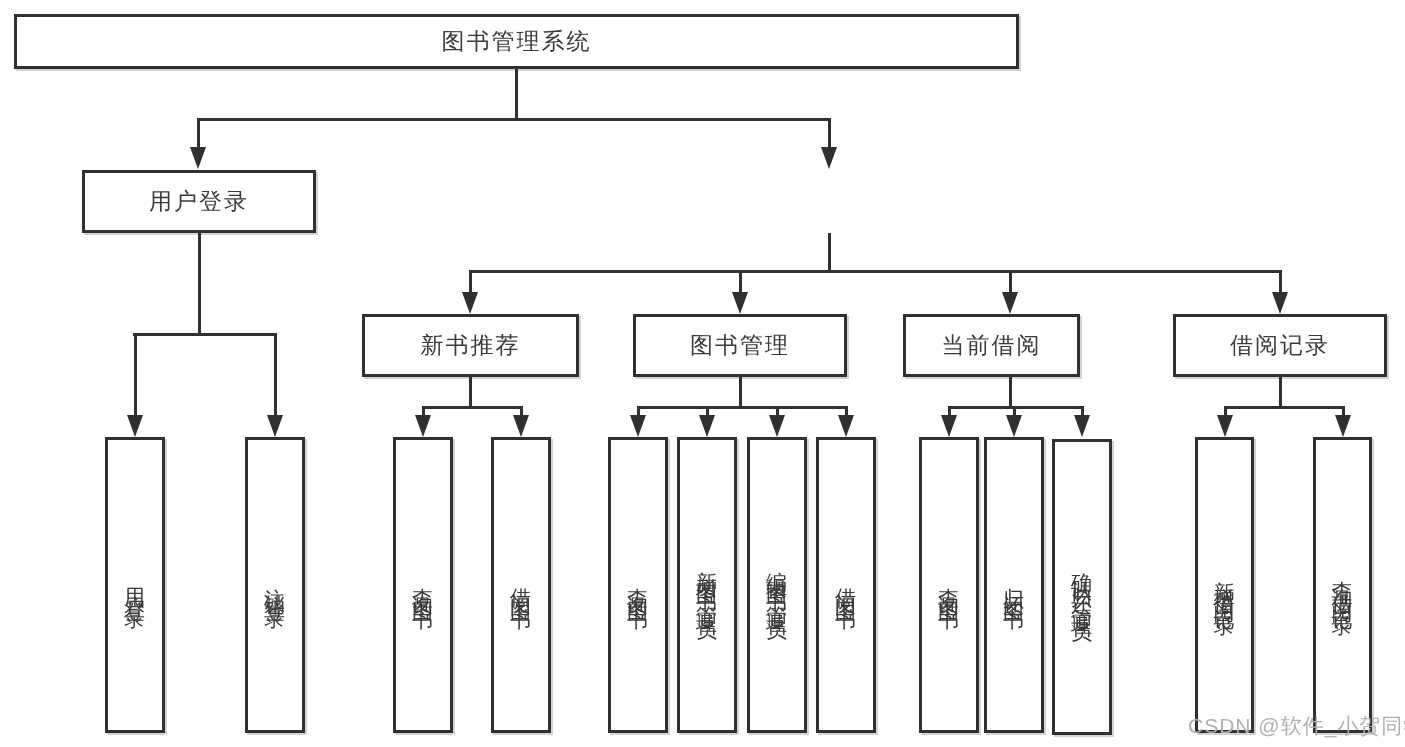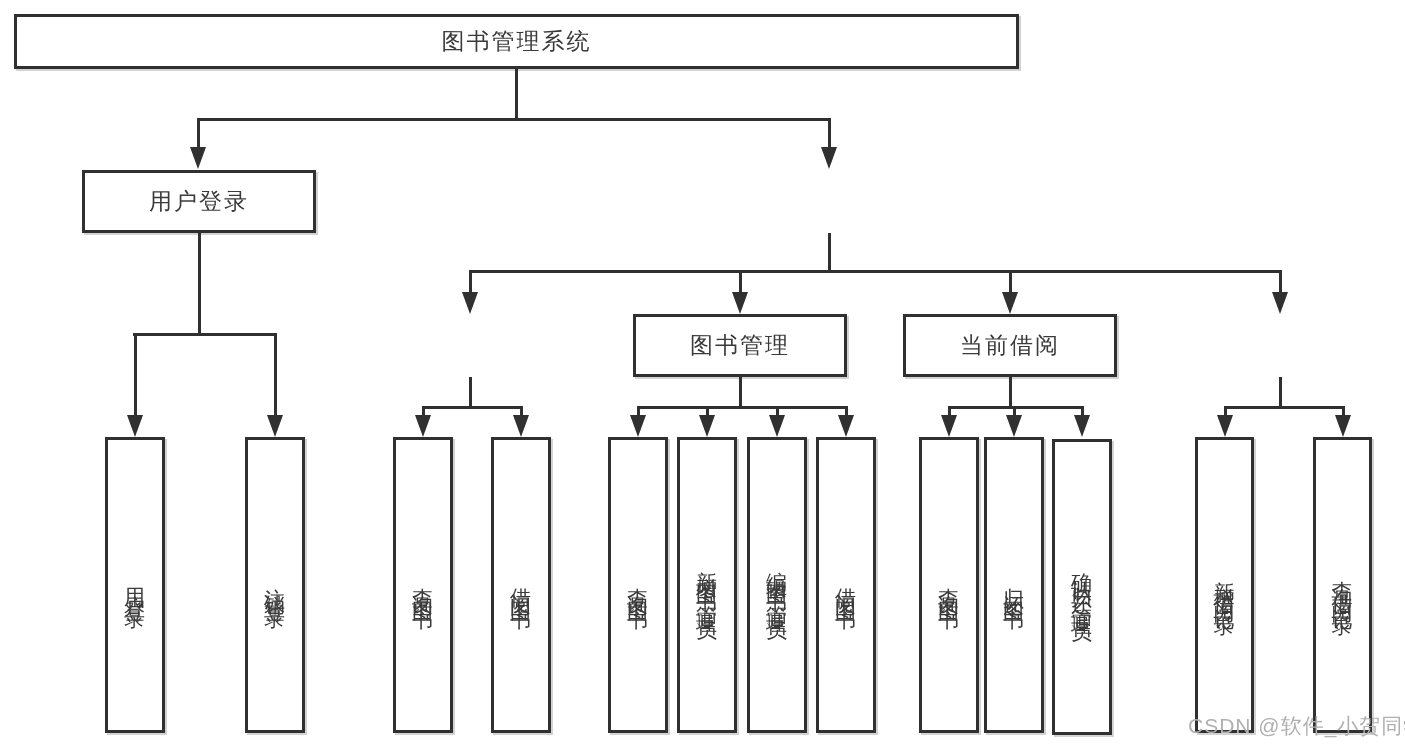--- a/index.html
+++ b/index.html
@@ -67,25 +67,31 @@
   <div class="h" style="left:469px;top:270px;width:813px"></div>
   <div class="v" style="left:469px;top:270px;height:25px"></div>
   <div class="v" style="left:739px;top:270px;height:25px"></div>
   <div class="v" style="left:1009px;top:270px;height:25px"></div>
   <div class="v" style="left:1279px;top:270px;height:25px"></div>
   <div class="arw" style="left:462px;top:292px"></div>
   <div class="arw" style="left:732px;top:292px"></div>
   <div class="arw" style="left:1002px;top:292px"></div>
   <div class="arw" style="left:1272px;top:292px"></div>
 
+  <div class="box horiz" style="left:362px;top:314px;width:217px;height:63px">
+      <span>新书推荐</span>
+    </div>
   <div class="box horiz" style="left:633px;top:314px;width:214px;height:63px">
       <span>图书管理</span>
     </div>
-  <div class="box horiz" style="left:903px;top:314px;width:214px;height:63px">
+  <div class="box horiz" style="left:903px;top:314px;width:177px;height:63px">
       <span>当前借阅</span>
+    </div>
+  <div class="box horiz" style="left:1173px;top:314px;width:214px;height:63px">
+      <span>借阅记录</span>
     </div>
 
   <div class="v" style="left:469px;top:377px;height:31px"></div>
   <div class="h" style="left:422px;top:406px;width:101px"></div>
   <div class="v" style="left:422px;top:406px;height:12px"></div>
   <div class="v" style="left:520px;top:406px;height:12px"></div>
   <div class="arw" style="left:415px;top:415px"></div>
   <div class="arw" style="left:513px;top:415px"></div>
 
   <div class="v" style="left:739px;top:377px;height:31px"></div>

